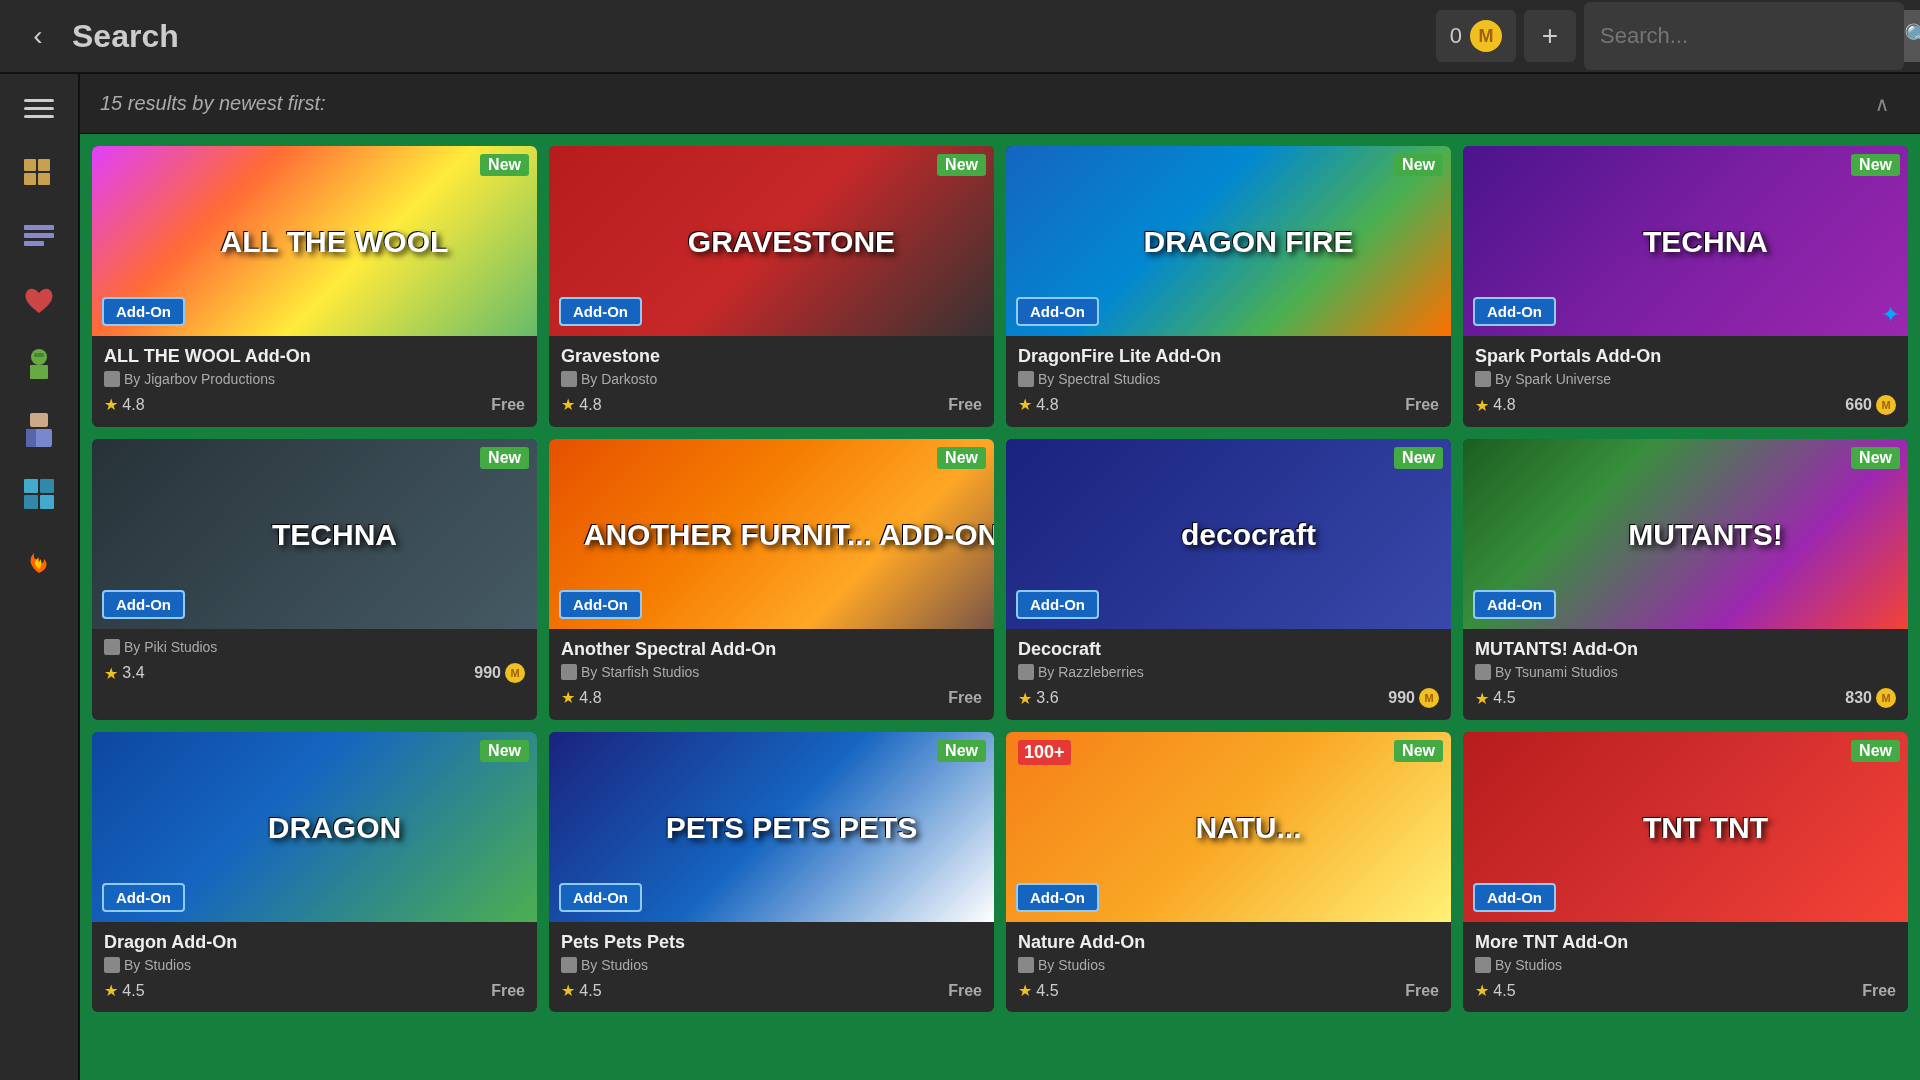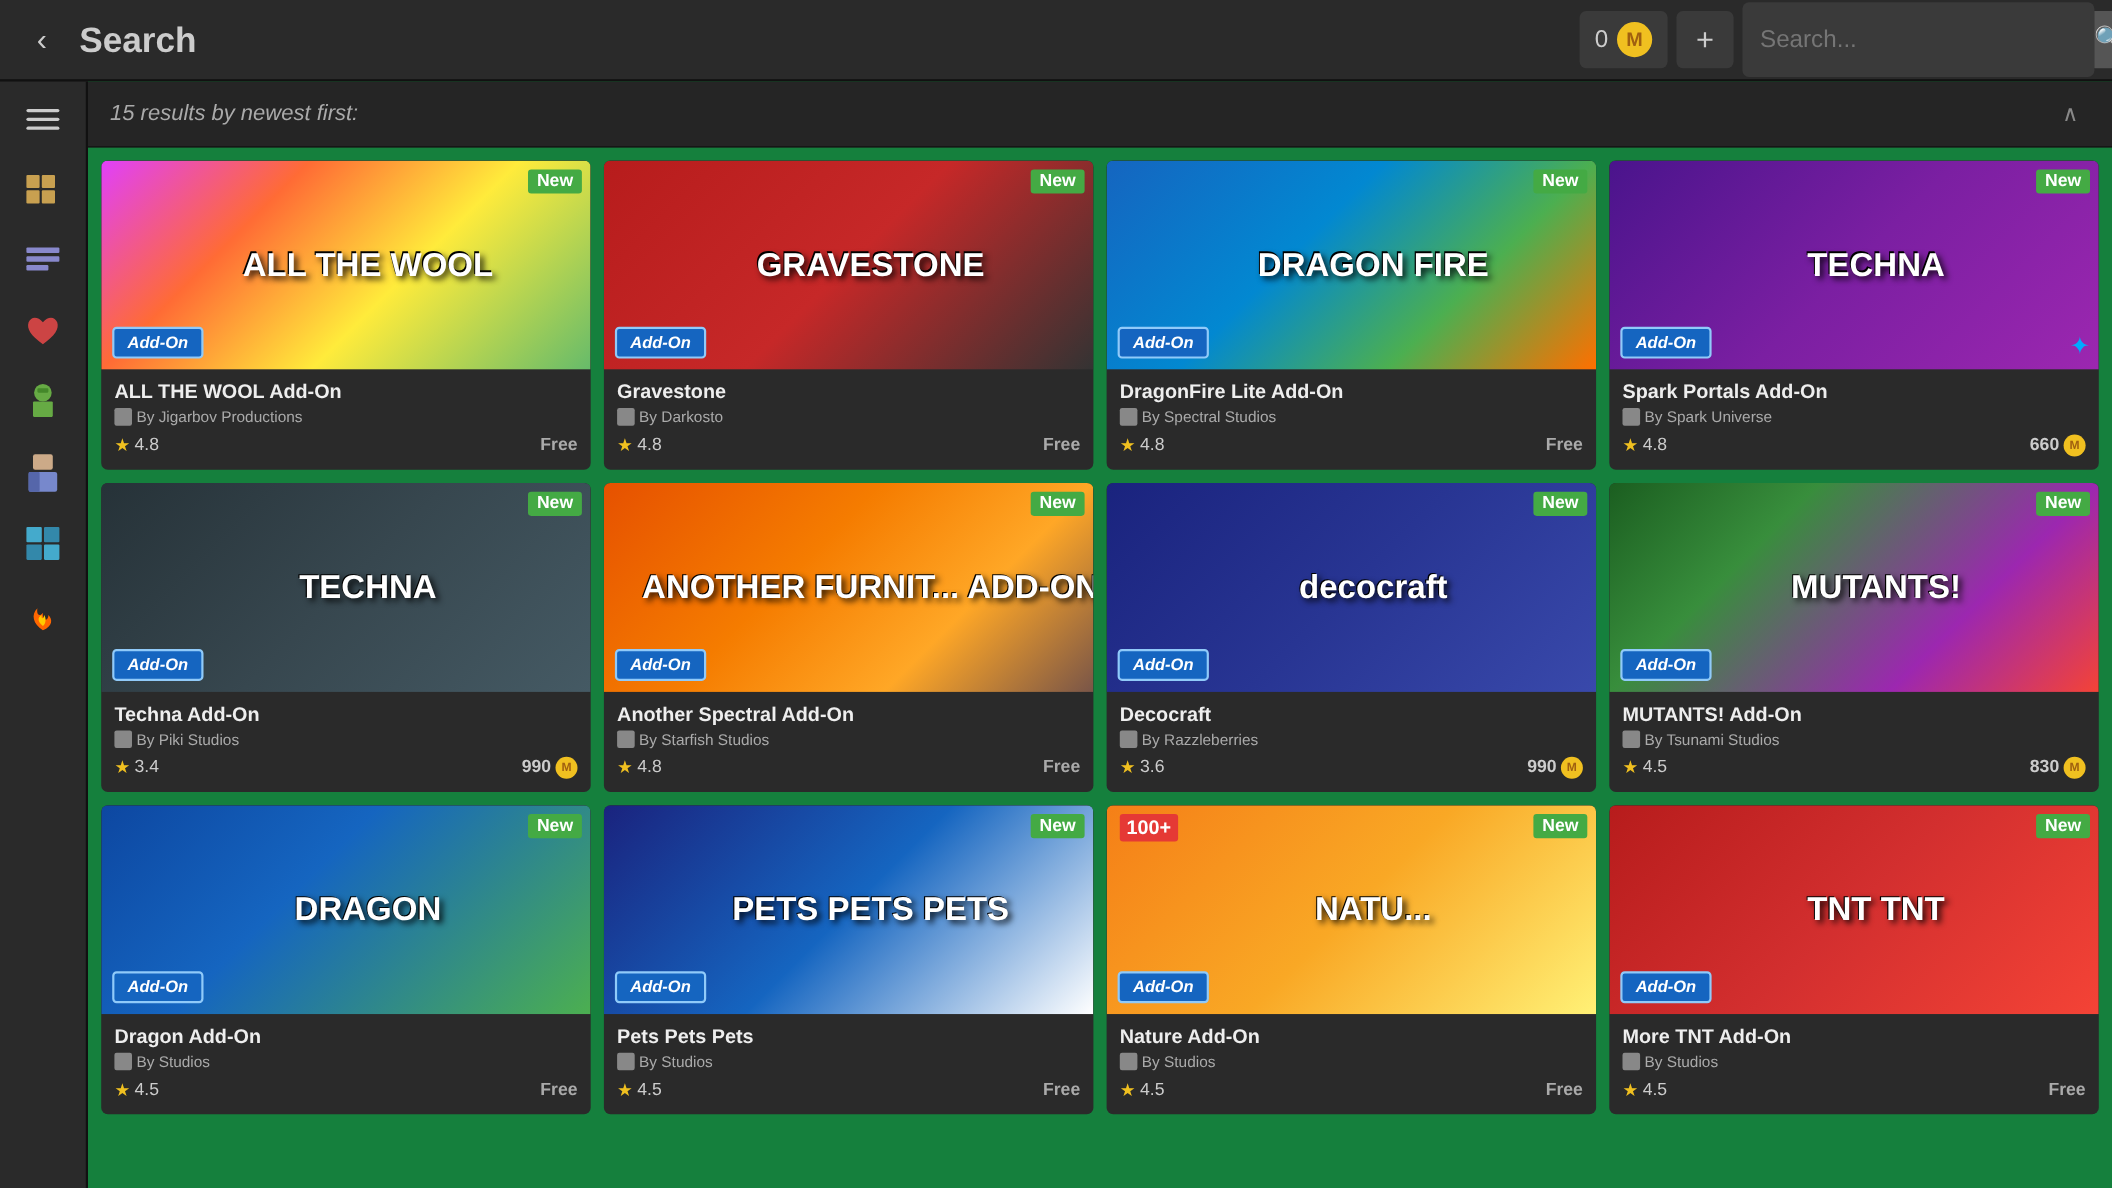--- a/index.html
+++ b/index.html
@@ -258,21 +258,20 @@
       bottom: 10px;
       left: 10px;
       background: #1565c0;
       color: #fff;
       font-size: 15px;
       font-weight: bold;
       padding: 4px 12px;
       border: 2px solid #90caf9;
       border-radius: 4px;
       z-index: 2;
-      font-style: italic;
     }
     .card-info {
       padding: 10px 12px 12px;
     }
     .card-title {
       font-size: 18px;
       font-weight: bold;
       color: #eee;
       margin-bottom: 4px;
     }
@@ -557,21 +556,20 @@
         <div class="card">
     <div class="card-image">
       <div class="card-img-bg bg-techna">
         <div class="card-img-text">TECHNA</div>
       </div>
       <div class="badge-new">New</div>
       <div class="addon-badge">Add-On</div>
 
     </div>
     <div class="card-info">
-      <div class="card-title">Techna Add-On</div>
       <div class="card-author">
         <span class="author-icon"></span>
         By Piki Studios
       </div>
       <div class="card-footer">
         <div class="rating">
           ★ <span class="rating-value">3.4</span>
         </div>
         <span class="price-coins">990 <span class="price-coin-icon">M</span></span>
       </div>

